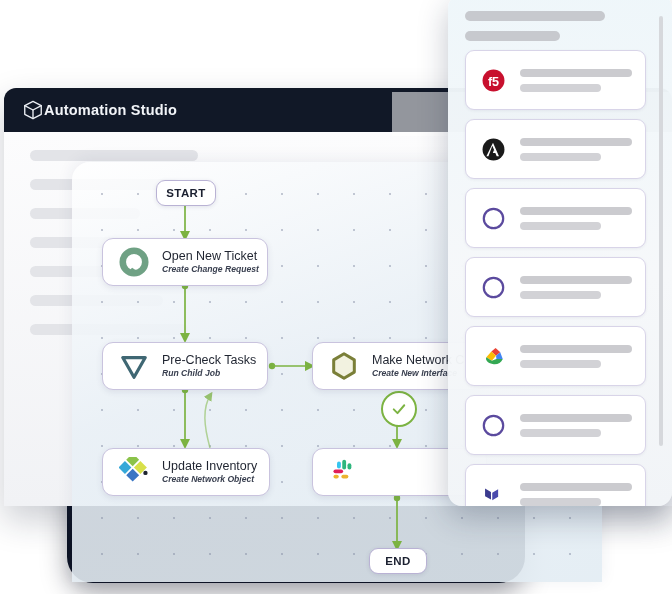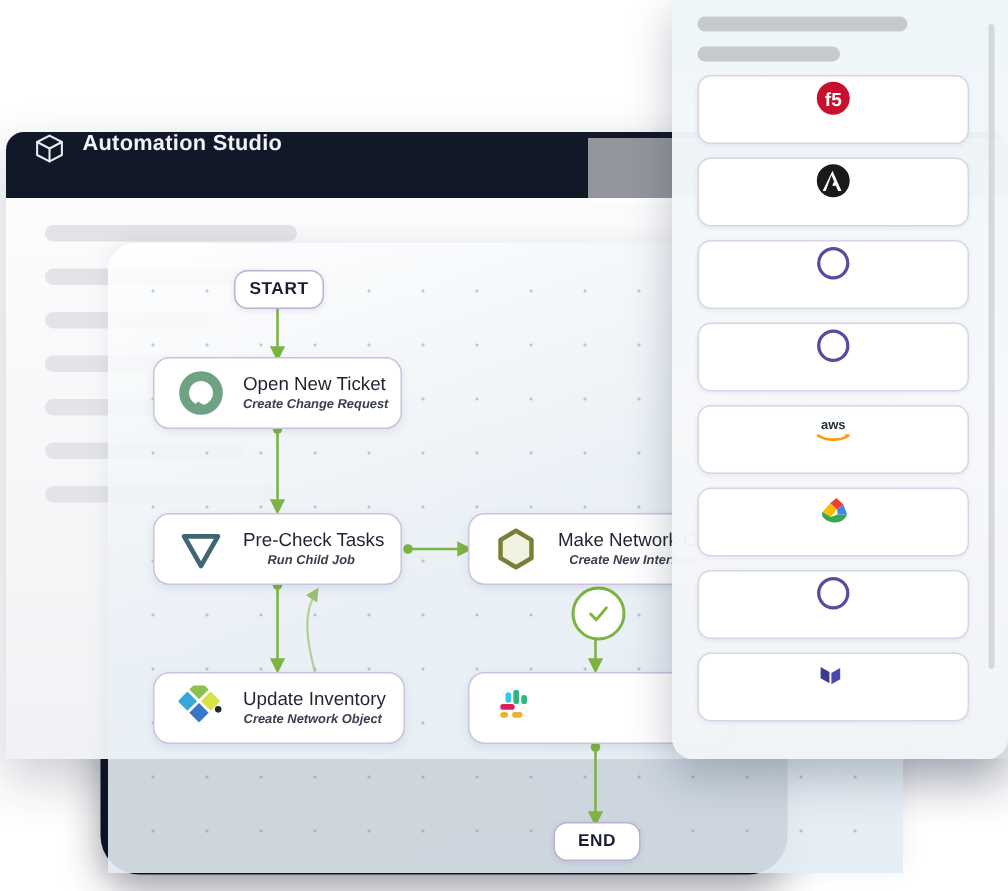--- a/index.html
+++ b/index.html
@@ -21,21 +21,21 @@
   
   .app-window{
     position:absolute;left:4px;top:88px;width:668px;height:418px;
     border-radius:12px 12px 0 0;overflow:hidden;
     background:#f6f7f9;
     box-shadow:0 14px 34px rgba(25,32,55,.22);
   }
   .app-header{
     position:absolute;left:0;top:0;width:100%;height:44px;
     background:#111827;
-    display:flex;align-items:flex-start;gap:11px;padding:0 18px;
+    display:flex;align-items:center;padding:0 18px;
     box-sizing:border-box;
   }
   .app-header .title{
     color:#f2f4f8;font-size:14.5px;font-weight:bold;letter-spacing:.2px;
   }
   .cube-icon{width:22px;height:22px;display:block;}
 
   .app-body{
     position:absolute;left:0;top:44px;width:100%;bottom:0;
     background:linear-gradient(180deg,#fcfcfd 0%,#f1f2f5 100%);
@@ -45,21 +45,20 @@
   .rail{position:absolute;left:26px;top:18px;width:190px;}
   .rail .bar{height:11px;border-radius:6px;background:#e3e4e8;margin-bottom:18px;}
 
   
   .canvas{
     position:absolute;left:72px;top:162px;width:530px;height:420px;
     background:linear-gradient(160deg,rgba(255,255,255,.88) 0%,rgba(233,240,246,.88) 45%,rgba(226,236,243,.9) 100%);
     border-radius:18px 0 0 0;
     box-shadow:0 -2px 16px rgba(40,55,85,.08);
     overflow:hidden;
-    text-align:center;
   }
   .dots{
     position:absolute;inset:0;
     background-image:radial-gradient(rgba(120,130,155,.42) 1px, transparent 1.1px);
     background-size:36px 36px;background-position:12px 14px;
   }
 
   
   .node{
     position:absolute;background:#ffffff;border:1px solid #c9c3de;
@@ -87,24 +86,23 @@
     background:linear-gradient(180deg,rgba(238,246,250,.97) 0%,rgba(246,248,250,.97) 55%,rgba(241,244,247,.97) 100%);
     border-radius:14px;
     box-shadow:0 12px 30px rgba(25,35,60,.26);
     overflow:hidden;
   }
   .int-head{position:absolute;left:17px;top:17px;width:140px;}
   .int-head .hb{height:10px;border-radius:5px;background:#c7c9ce;}
   .int-head .hb.b2{width:95px;margin-top:10px;}
   .int-list{position:absolute;left:17px;top:56px;right:26px;}
   .int-row{
-    height:46px;background:#ffffff;border:1px solid #d8d4e8;border-radius:9px;
+    height:60px;background:#ffffff;border:1px solid #d8d4e8;border-radius:9px;
     margin-bottom:9px;display:flex;align-items:center;gap:12px;padding:0 13px;box-sizing:border-box;
     box-shadow:0 1px 3px rgba(60,60,100,.07);
-    flex-direction:column;
   }
   .int-row .logo{width:29px;height:29px;flex:0 0 29px;display:flex;align-items:center;justify-content:center;}
   .int-row .lines{flex:1;min-width:0;}
   .int-row .ln{height:8px;border-radius:4px;background:#cbcbcf;}
   .int-row .ln.l2{width:72%;margin-top:7px;background:#d2d2d6;}
   .scrollbar{
     position:absolute;right:9px;top:22px;width:4px;height:430px;
     background:#d6d8dc;border-radius:3px;
   }
 
@@ -314,33 +312,20 @@
           <svg viewBox="0 0 32 32" width="27" height="27">
               <circle cx="16" cy="16" r="11.5" fill="none" stroke="#5b4a9e" stroke-width="2.6"></circle>
             </svg>
         </span>
         <span class="lines">
           <span class="ln" style="display:block"></span>
             <span class="ln l2" style="display:block"></span>
         </span>
       </div>
 
-      <div class="int-row">
-        <span class="logo">
-          <svg viewBox="0 0 40 26" width="32" height="22">
-            <text x="20" y="13" font-family="'Liberation Sans',sans-serif" font-size="12" font-weight="bold" fill="#232f3e" text-anchor="middle">aws</text>
-            <path d="M6 19 C14 24 27 24 34 19" stroke="#ff9900" stroke-width="2.4" fill="none" stroke-linecap="round"></path>
-            <path d="M31 17.2 L35 19 L31.5 21.2" fill="#ff9900"></path>
-          </svg>
-        </span>
-        <span class="lines">
-          <span class="ln" style="display:block"></span>
-            <span class="ln l2" style="display:block"></span>
-        </span>
-      </div>
 
       <div class="int-row">
         <span class="logo">
           <svg viewBox="0 0 32 32" width="27" height="27">
             <path d="M18.5 6 L24 11 L19 15 L13.5 10 Z" fill="#ea4335"></path>
             <path d="M24 11 L27 19 L19.5 19 L19 15 Z" fill="#4285f4"></path>
             <path d="M13.5 10 L19 15 L14 21 L7.5 17 Z" fill="#fbbc05"></path>
             <path d="M7.5 17 L14 21 L19.5 19 L27 19 C25 24 20 26 15 25 C9 24 6 20 7.5 17 Z" fill="#34a853"></path>
           </svg>
         </span>

